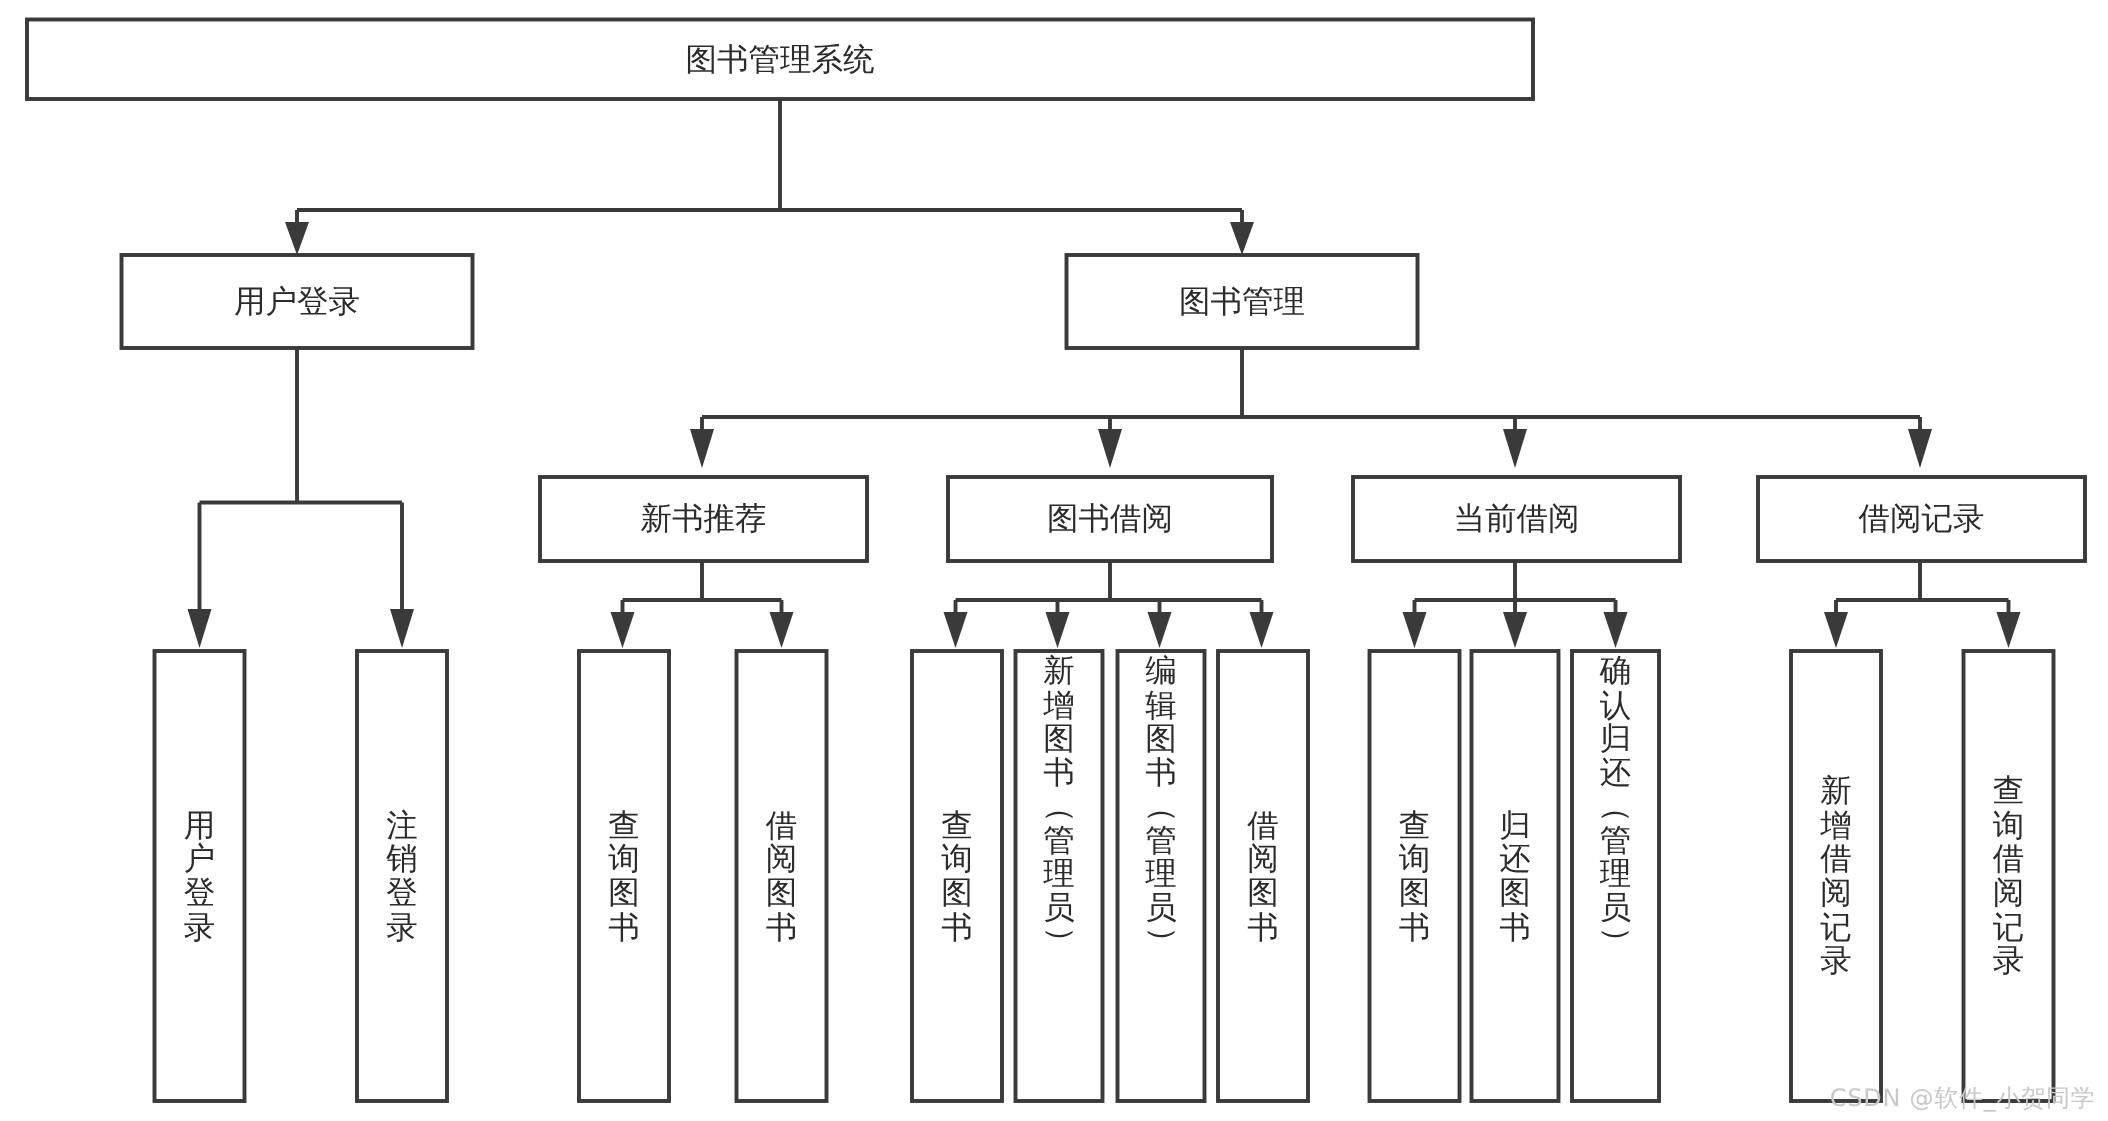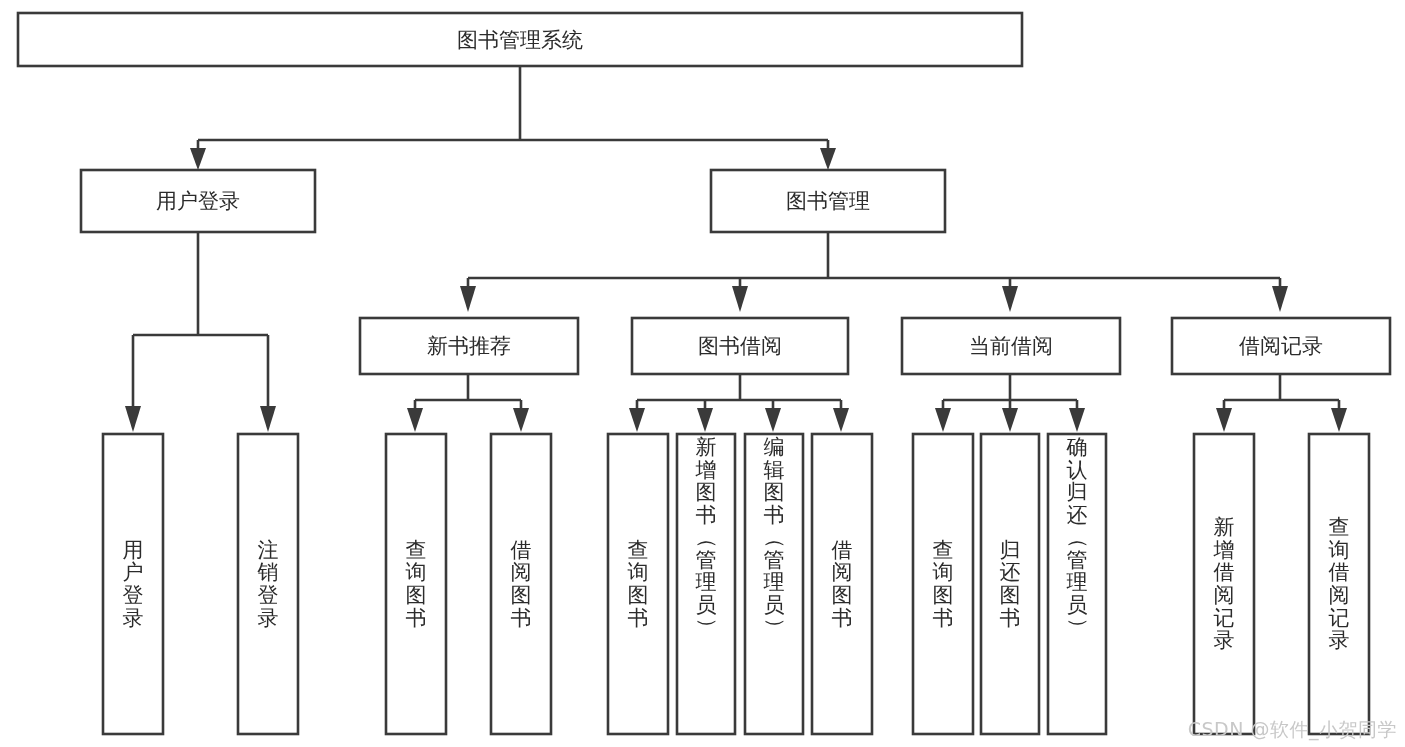--- a/index.html
+++ b/index.html
@@ -62,21 +62,21 @@
     text-align: center;
   }
   .vert-char {
     display: block;
   }
   .watermark {
     position: absolute;
     right: 8px;
     bottom: 4px;
     color: #c8c8c8;
-    font-size: 19px;
+    font-size: 16px;
     font-family: "DejaVu Sans", "Liberation Sans", sans-serif;
     letter-spacing: 0.5px;
     white-space: nowrap;
   }
 </style>
 </head>
 <body>
 
 <div id="diagram-root">
 

